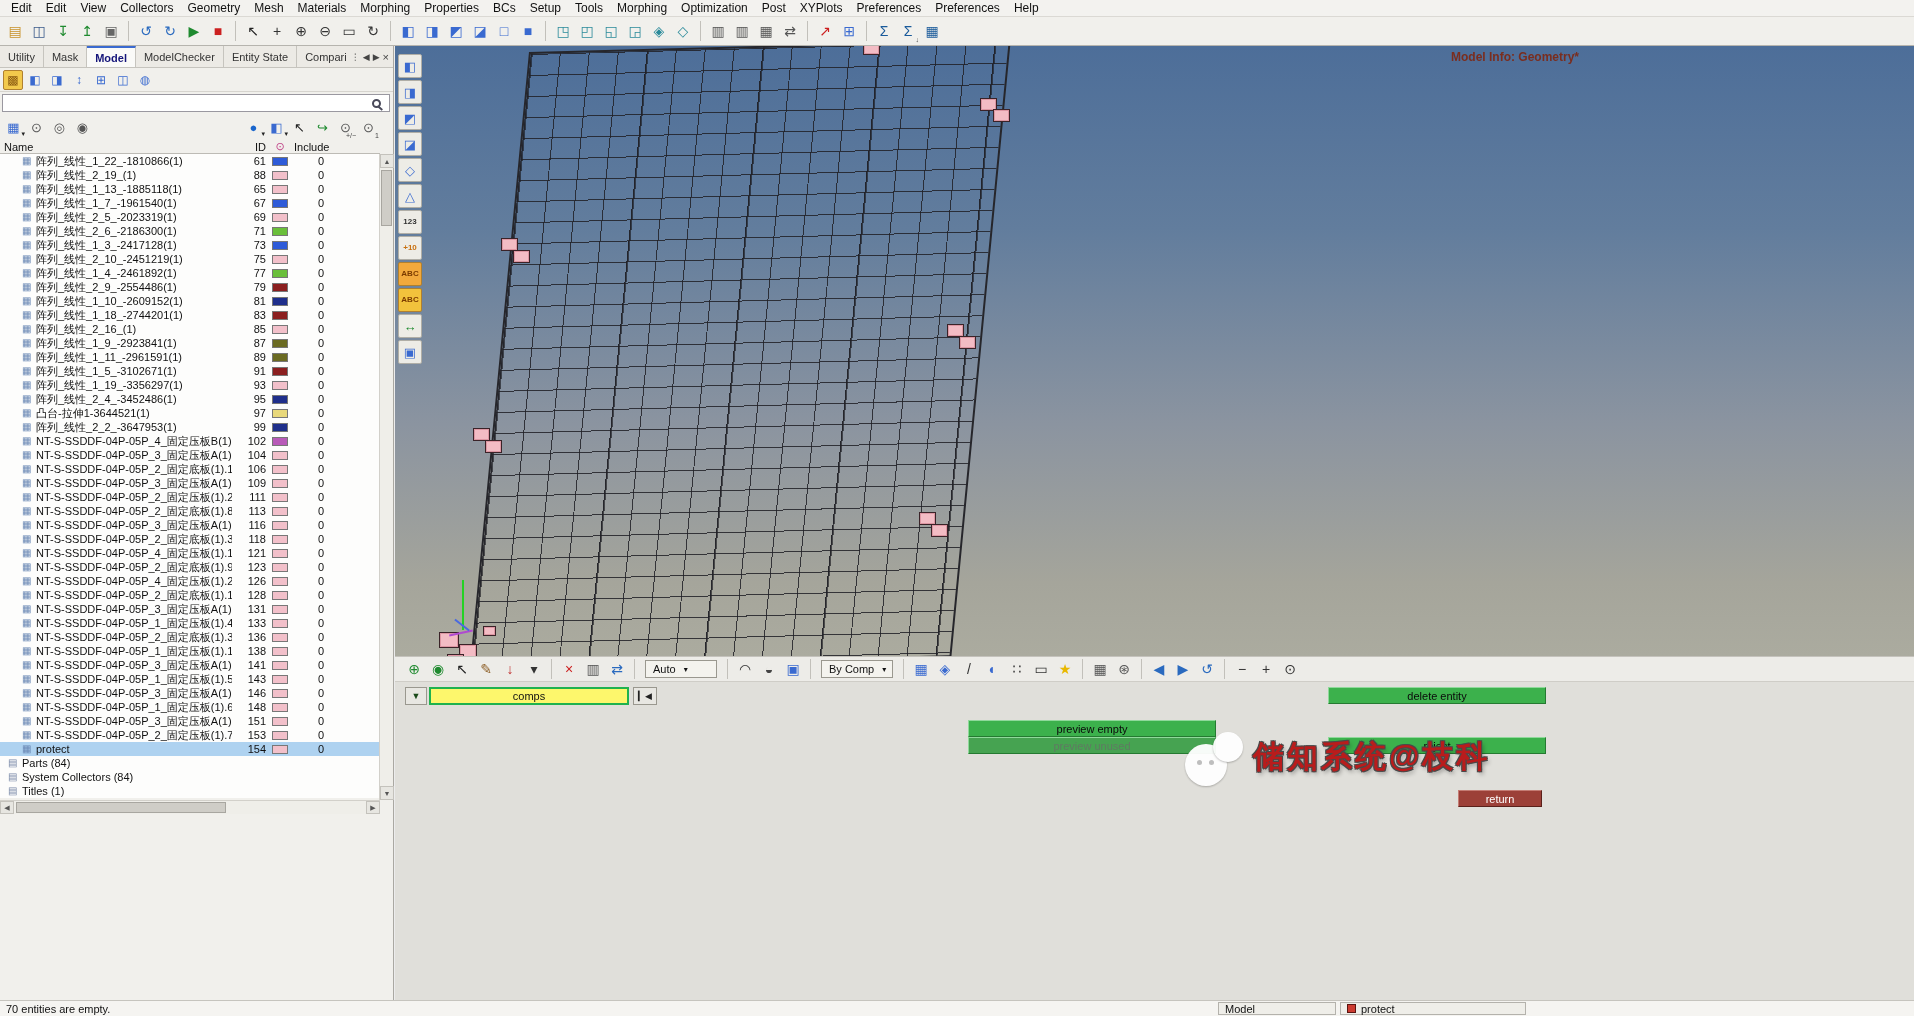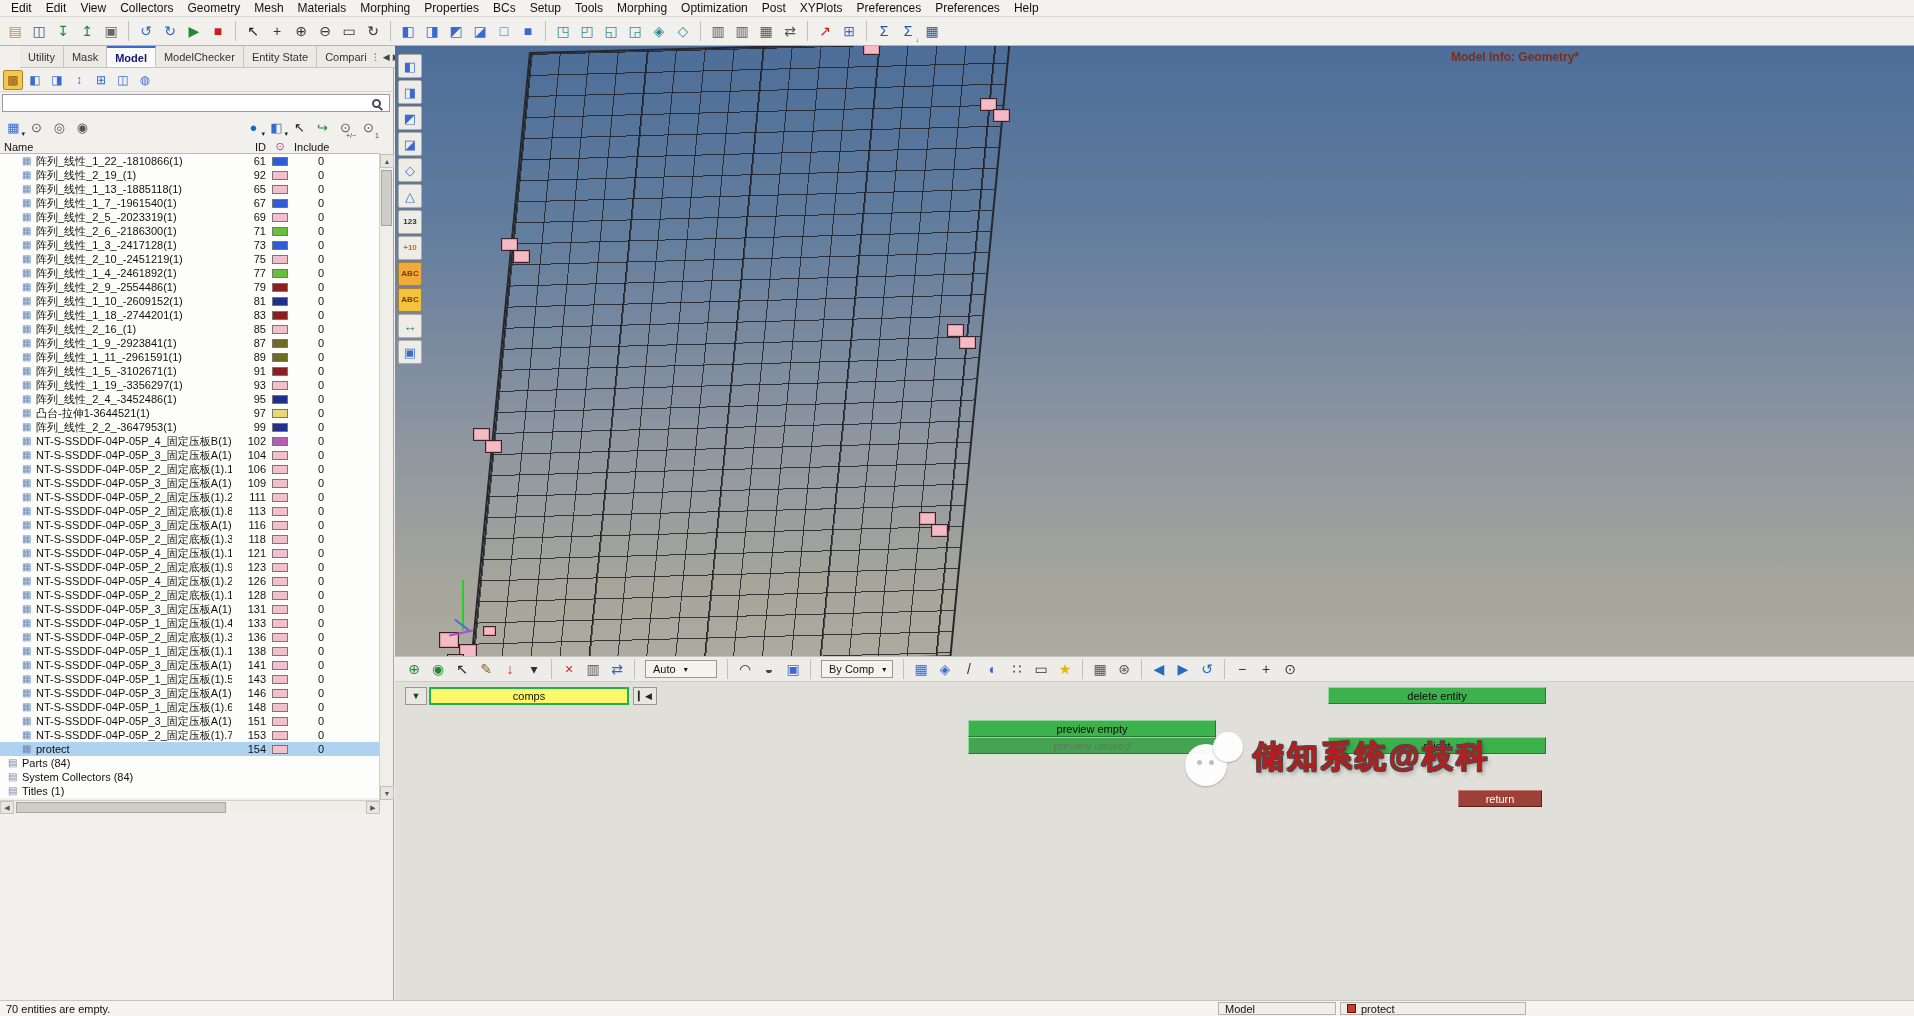--- a/index.html
+++ b/index.html
@@ -14,21 +14,21 @@
   
   .toolbar-top{position:absolute;left:0;top:17px;width:100%;height:29px;background:#f1f0ec;border-bottom:1px solid #b6b4ae;display:flex;align-items:center;padding-left:4px;gap:2px;}
   .tb-icon{position:relative;width:22px;height:22px;display:flex;align-items:center;justify-content:center;font-size:14px;line-height:1;border:1px solid transparent;border-radius:2px;cursor:default;}
   .tb-text{font-size:8px;font-weight:bold;}
   .tb-sep{width:1px;height:20px;background:#c2c0ba;margin:0 4px;flex:none;}
   .tb-sub{position:absolute;right:-1px;bottom:-2px;font-size:7px;color:#444;}
   .tb-dd{position:absolute;right:-2px;bottom:0;font-size:7px;color:#222;}
 
   
   .left-panel{position:absolute;left:0;top:46px;width:394px;height:954px;background:#f1f0ec;border-right:1px solid #aaa8a2;}
-  .tabs-row{position:absolute;left:0;top:0;width:100%;height:22px;background:#eceae5;border-bottom:1px solid #c6c4be;display:flex;align-items:stretch;font-size:11px;margin-left:20px;}
+  .tabs-row{position:absolute;left:0;top:0;width:100%;height:22px;background:#eceae5;border-bottom:1px solid #c6c4be;display:flex;align-items:stretch;font-size:11px;}
   .tabs{display:flex;align-items:stretch;flex:1;overflow:hidden;}
   .tab{display:flex;align-items:center;padding:0 8px;border-right:1px solid #c6c4be;color:#333;cursor:default;white-space:nowrap;}
   .tab.active{background:#fafaf8;font-weight:bold;color:#15157a;border-top:2px solid #3a6ad0;}
   .tab-ctrl{display:flex;align-items:center;gap:3px;padding:0 4px;color:#444;font-size:9px;}
   .tab-ctrl span{cursor:default;}
   .tab-toolbar{position:absolute;left:0;top:22px;width:100%;height:24px;background:#f1f0ec;border-bottom:1px solid #d6d4ce;display:flex;align-items:center;padding-left:3px;gap:2px;}
   .tab-toolbar .tb-icon{width:20px;height:20px;font-size:12px;}
   .search-row{position:absolute;left:2px;top:48px;width:388px;height:18px;background:#fff;border:1px solid #9a98a0;display:flex;align-items:center;}
   .search-input{flex:1;border:none;outline:none;height:14px;font-size:11px;padding:0 4px;background:transparent;font-family:"Liberation Sans",sans-serif;}
   .mag{width:9px;height:9px;border:2px solid #4a4a5a;border-radius:50%;position:relative;margin-right:8px;flex:none;}
@@ -241,21 +241,21 @@
         <div class="trow">
           <span class="t-ic">▦</span>
           <span class="t-name">阵列_线性_1_22_-1810866(1)</span>
           <span class="t-id">61</span>
           <span class="t-sw" style="background: rgb(46, 91, 216);"></span>
           <span class="t-inc">0</span>
         </div>
         <div class="trow">
           <span class="t-ic">▦</span>
           <span class="t-name">阵列_线性_2_19_(1)</span>
-          <span class="t-id">92</span>
+          <span class="t-id">88</span>
           <span class="t-sw" style="background: rgb(242, 192, 202);"></span>
           <span class="t-inc">0</span>
         </div>
         <div class="trow">
           <span class="t-ic">▦</span>
           <span class="t-name">阵列_线性_1_13_-1885118(1)</span>
           <span class="t-id">65</span>
           <span class="t-sw" style="background: rgb(242, 192, 202);"></span>
           <span class="t-inc">0</span>
         </div>

